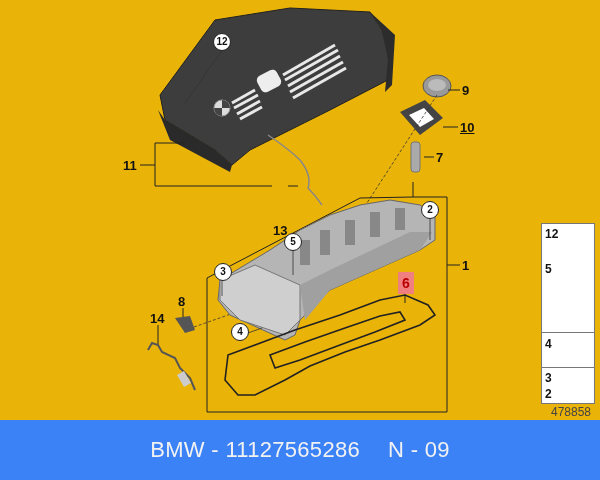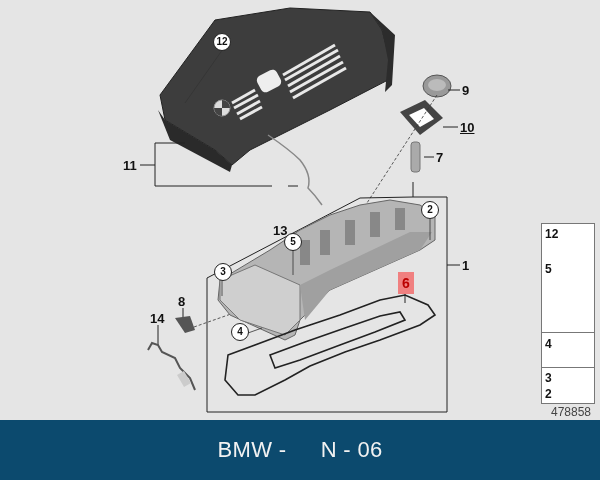--- a/index.html
+++ b/index.html
@@ -1,25 +1,25 @@
 <!DOCTYPE html>
 <html><head>
 <meta charset="utf-8">
 <style>
   html, body { margin: 0; padding: 0; }
   body { width: 600px; height: 480px; background: #ffffff; position: relative; overflow: hidden; font-family: "Liberation Sans", sans-serif; }
-  #diagram { position: absolute; left: 0; top: 0; width: 600px; height: 420px; background: #e5e5e5; }
+  #diagram { position: absolute; left: 0; top: 0; width: 600px; height: 420px; background: #eab308; }
   .callout { position: absolute; font-weight: bold; font-size: 13px; color: #111; line-height: 1; }
   .circle { position: absolute; width: 16px; height: 16px; border: 1.4px solid #222; border-radius: 50%; background: #fff; font-size: 10px; font-weight: bold; text-align: center; line-height: 16px; color: #111; }
   .hl { position: absolute; left: 398px; top: 272px; width: 16px; height: 22px; background: #f08080; color: #b00; font-weight: bold; font-size: 14px; text-align: center; line-height: 22px; }
   .sidebox { position: absolute; left: 541px; width: 52px; border: 1px solid #777; border-top: none; background: #fff; }
   .sidebox.first { border-top: 1px solid #777; }
   .sidebox .num { position: absolute; left: 3px; font-size: 12px; font-weight: bold; color: #111; line-height: 1; }
   .docid { position: absolute; left: 551px; top: 405px; font-size: 12px; color: #444; }
-  #footer { position: absolute; left: 0; top: 420px; width: 600px; height: 60px; background: #0c4a6e; display: flex; align-items: center; justify-content: center; }
+  #footer { position: absolute; left: 0; top: 420px; width: 600px; height: 60px; background: #3b82f6; display: flex; align-items: center; justify-content: center; }
   #footer span { color: #f2f2f2; font-size: 22px; letter-spacing: 0.3px; }
   #footer .gap { display: inline-block; width: 28px; }
 </style>
 </head>
 <body>
 
 <div id="diagram">
   <svg width="600" height="420" viewBox="0 0 600 420" style="position:absolute;left:0;top:0;">
 
     <g>
@@ -147,19 +147,20 @@
     <span class="num" style="top:20px;">2</span>
   </div>
   <div class="docid">478858</div>
 </div>
 
 <div id="footer">
   <span>BMW</span>
   <span>&nbsp;</span>
   <span>-</span>
   <span>&nbsp;</span>
+  <span>11127565286</span>
   <span class="gap"></span>
   <span>N</span>
   <span>&nbsp;</span>
   <span>-</span>
   <span>&nbsp;</span>
-  <span>06</span>
+  <span>09</span>
 </div>
 
 </body></html>

